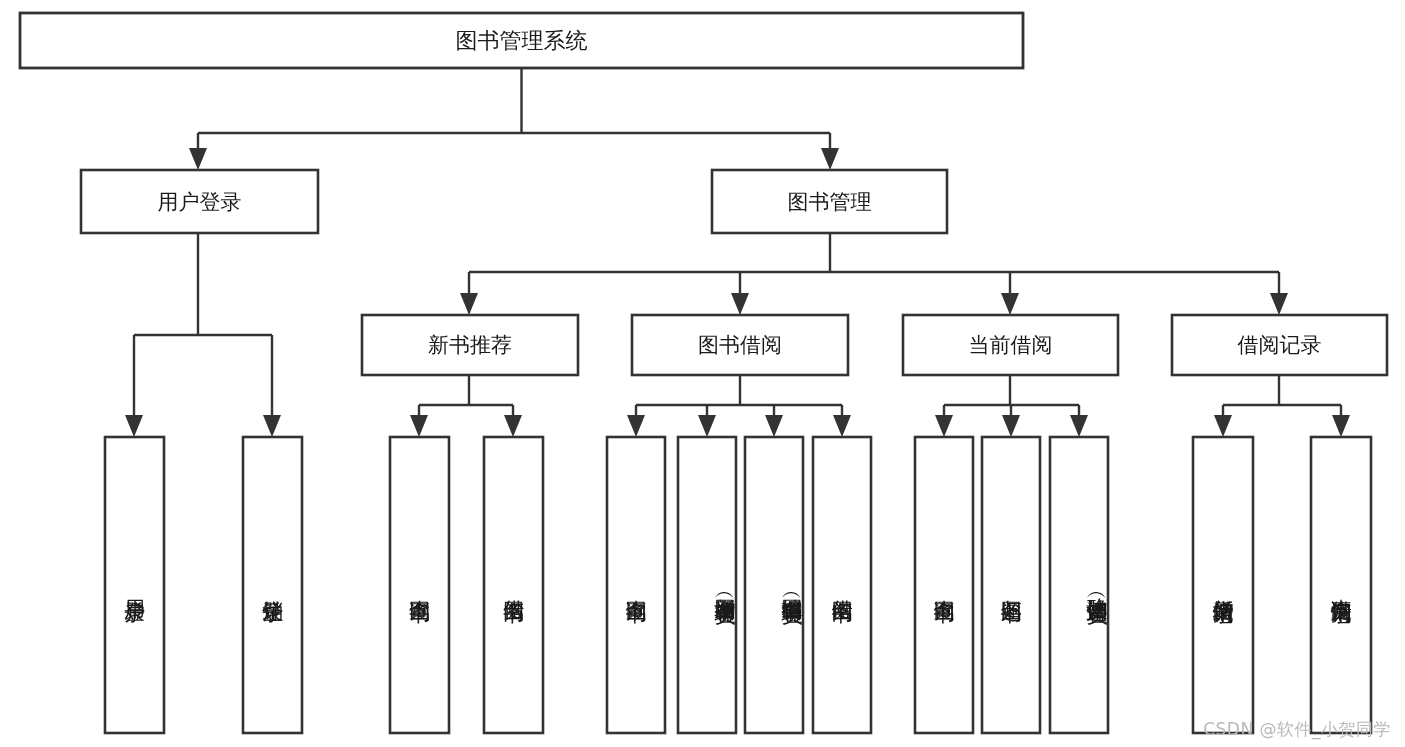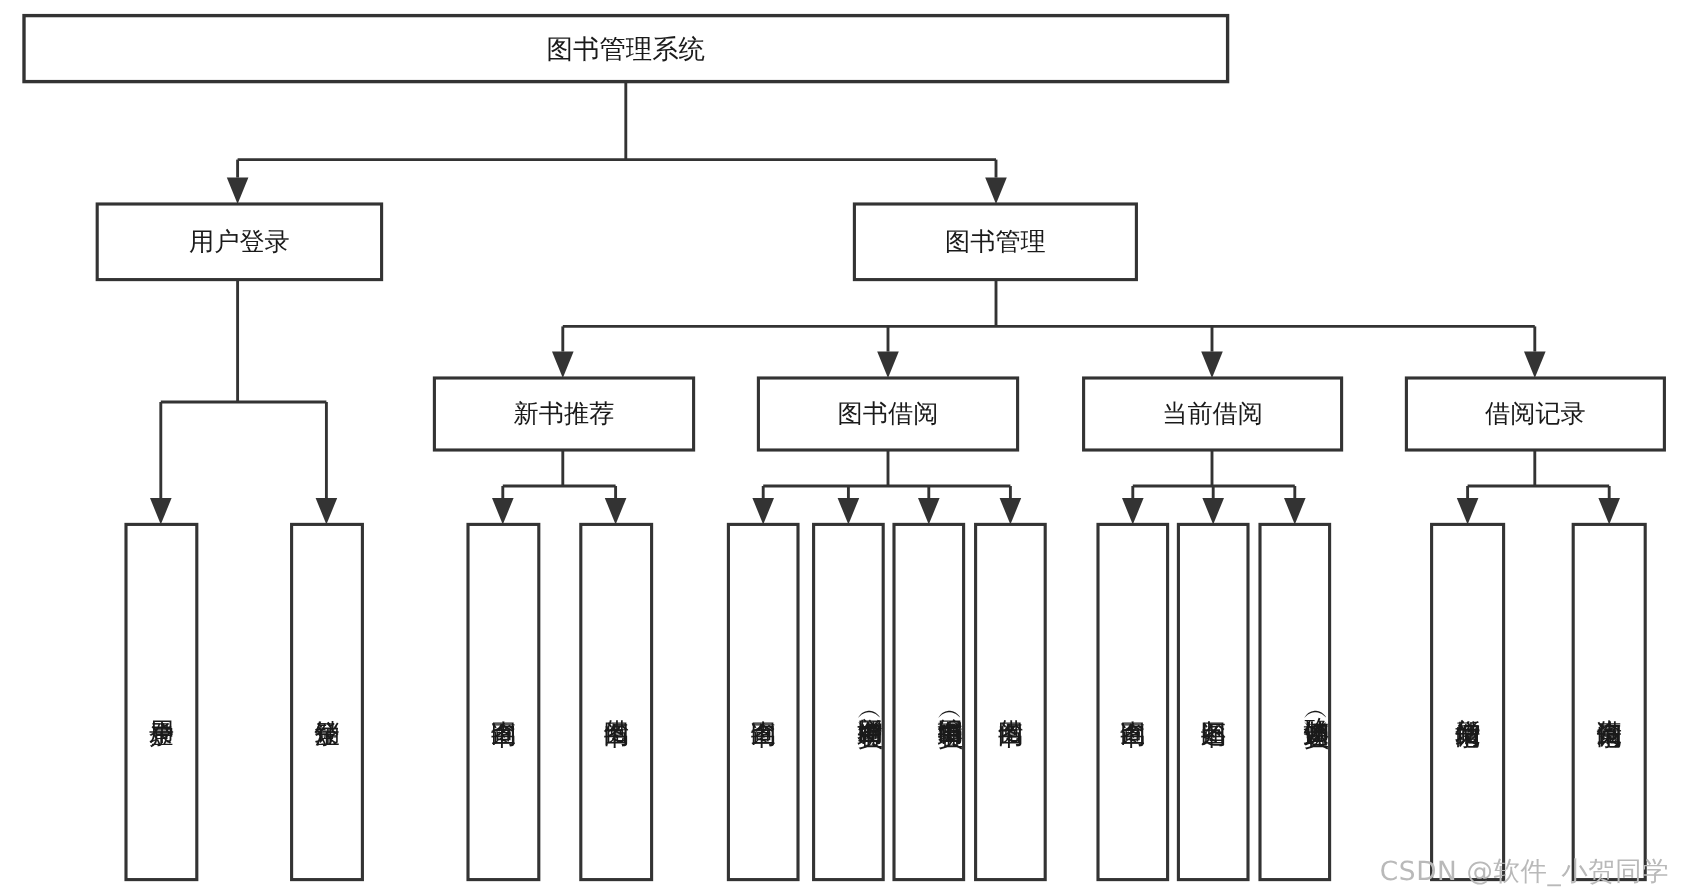--- a/index.html
+++ b/index.html
@@ -68,21 +68,21 @@
     letter-spacing: 1px;
     white-space: nowrap;
     pointer-events: none;
     user-select: none;
   }
   #watermark {
     position: absolute;
     right: 14px;
     bottom: 6px;
     font-family: "DejaVu Sans", "Liberation Sans", sans-serif;
-    font-size: 22px;
+    font-size: 17px;
     color: #b9b9b9;
     letter-spacing: 0.5px;
     white-space: nowrap;
   }
 </style>
 </head>
 <body>
 
 <div id="diagram-root">
 

